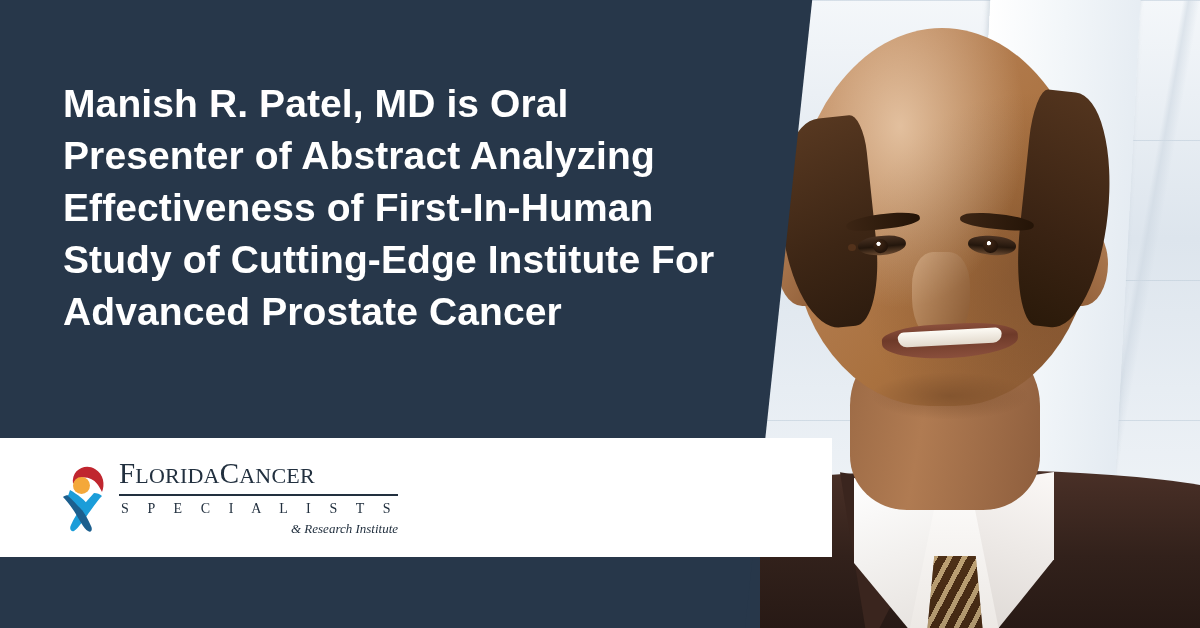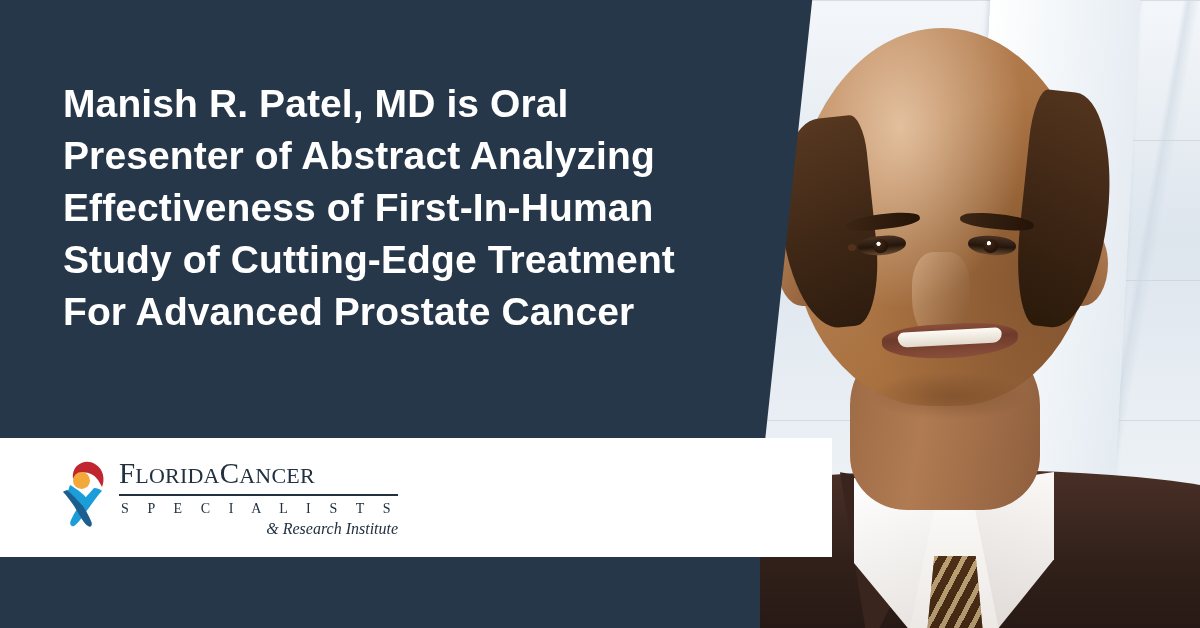--- a/index.html
+++ b/index.html
@@ -218,20 +218,21 @@
     position:absolute;
     left:0; top:438px;
     width:832px; height:119px;
     background:#ffffff;
     display:flex;
     align-items:center;
   }
 
   .logo-lockup {
     display:flex;
+    align-items:center;
     margin-left:58px;
   }
 
   .ribbon-mark { width:52px; height:70px; flex:0 0 52px; }
 
   .logo-text { margin-left:9px; }
   .logo-line1 {
     font-family:"Liberation Serif", serif;
     color:#22303f;
     font-size:29px;
@@ -251,21 +252,21 @@
     line-height:19px;
     letter-spacing:7.6px;
     white-space:nowrap;
     text-align:left;
     padding-left:2px;
   }
   .logo-line3 {
     font-family:"Liberation Serif", serif;
     font-style:italic;
     color:#22303f;
-    font-size:16px;
+    font-size:13px;
     line-height:19px;
     text-align:right;
     white-space:nowrap;
     margin-top:1px;
   }
 </style>
 </head>
 <body>
 
 <div class="banner">
@@ -295,21 +296,21 @@
       <div class="mouth">
         <div class="teeth"></div>
       </div>
     </div>
     <div class="wedge"></div>
   </div>
 
   <div class="navy-panel"></div>
   <div class="navy-diagonal"></div>
 
-  <div class="headline">Manish R. Patel, MD is Oral Presenter of Abstract Analyzing Effectiveness of First-In-Human Study of Cutting-Edge Treatment For Advanced Prostate Cancer</div>
+  <div class="headline">Manish R. Patel, MD is Oral Presenter of Abstract Analyzing Effectiveness of First-In-Human Study of Cutting-Edge Institute For Advanced Prostate Cancer</div>
 
   <div class="logo-bar">
     <div class="logo-lockup">
 
       <svg class="ribbon-mark" viewBox="0 0 52 70">
         <path d="M15 21 C13 7 27 0 37 6 C46 11 47 22 44 29 C41 23 38 18 33 16 C26 13 19 15 15 21 Z" fill="#c0262f"></path>
         <circle cx="23.5" cy="22.5" r="8.5" fill="#f4a83a"></circle>
         <path d="M36 30 C29 38 19 48 13 62 C11 66 13 69 16 68 C20 66 27 55 33 47 C37 41 41 36 44 33 C42 31 39 30 36 30 Z" fill="#1b9dd9"></path>
         <path d="M14 33 C20 41 28 51 33 63 C35 67 33 70 30 68 C26 66 21 56 16 48 C12 42 8 37 5 34 C7 32 11 32 14 33 Z" fill="#1c5f8e"></path>
         <path d="M12 27 C19 31 27 37 33 45 C30 47 27 48 24 47 C19 42 14 36 10 33 Z" fill="#1b9dd9"></path>

